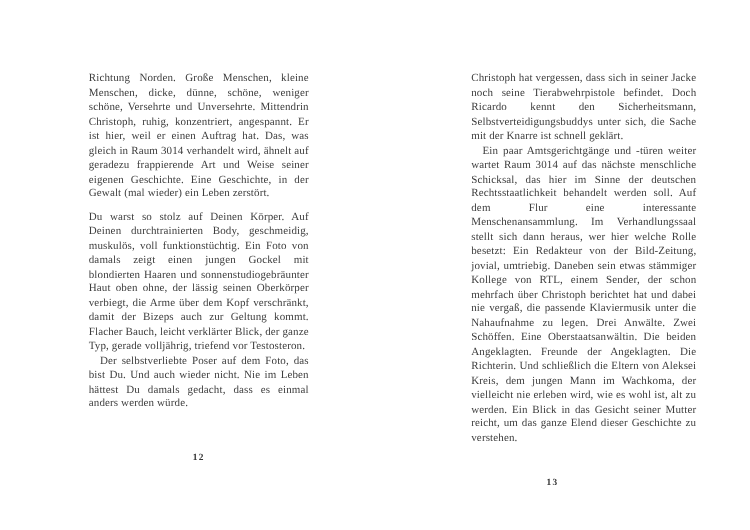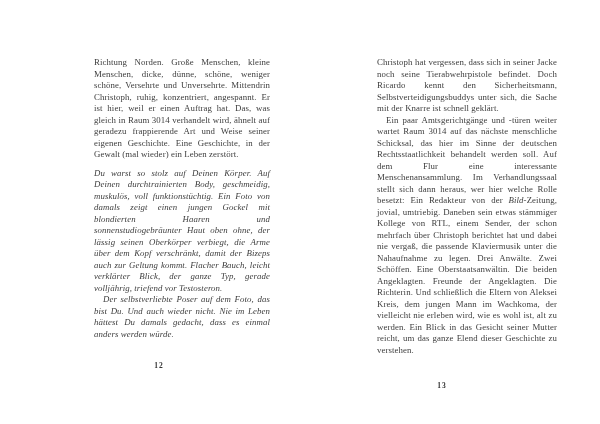--- a/index.html
+++ b/index.html
@@ -13,31 +13,31 @@
     height: 424px;
     background: #ffffff;
     overflow: hidden;
     font-family: "Liberation Serif", "DejaVu Serif", serif;
     color: #3d3d3d;
   }
   .page-column {
     position: absolute;
     top: 57px;
   }
-  .page-column.left  { left: 71px;  width: 176px; margin-left: 23px; }
+  .page-column.left  { left: 71px;  width: 176px; }
   .page-column.right { left: 350px; width: 180px; margin-left: 27px; }
   .page-column p {
     margin: 0;
     font-size: 8.8px;
     line-height: 11.5px;
     text-align: justify;
     text-justify: inter-word;
     letter-spacing: 0.1px;
   }
-  .italic { font-style: italic; }
+  .italic { }
   .indent { text-indent: 9px; }
   .gap-before { margin-top: 7px !important; }
   .page-number {
     position: absolute;
     top: 361px;
     width: 176px;
     text-align: center;
     font-size: 7.5px;
     font-weight: bold;
     letter-spacing: 1px;

